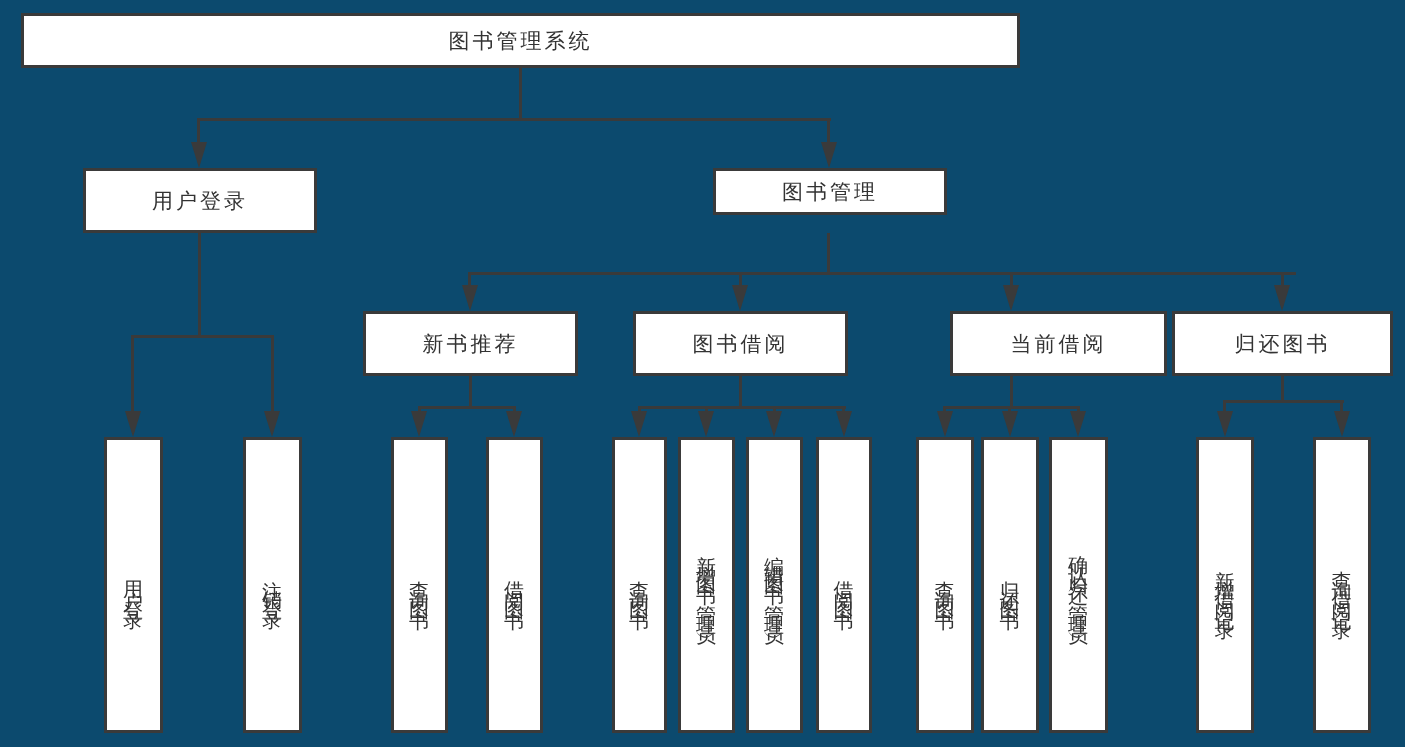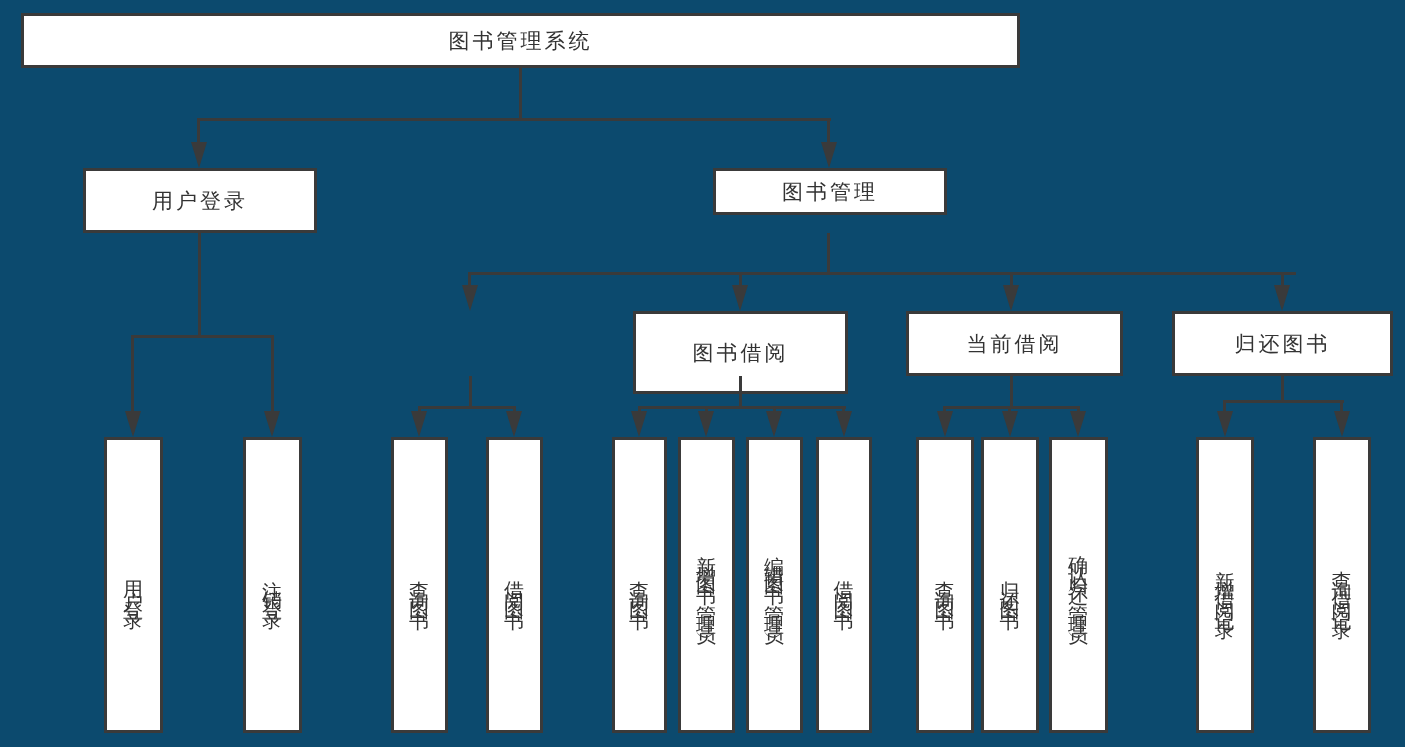--- a/index.html
+++ b/index.html
@@ -70,24 +70,27 @@
     <span class="h-label">图书管理系统</span>
   </div>
 
   <div class="box" style="left:83px;top:168px;width:234px;height:65px">
     <span class="h-label">用户登录</span>
   </div>
   <div class="box" style="left:713px;top:168px;width:234px;height:47px">
     <span class="h-label">图书管理</span>
   </div>
 
-  <div class="box" style="left:633px;top:311px;width:215px;height:83px">
+  <div class="box" style="left:363px;top:311px;width:215px;height:65px">
+    <span class="h-label">新书推荐</span>
+  </div>
+  <div class="box" style="left:633px;top:311px;width:215px;height:65px">
     <span class="h-label">图书借阅</span>
   </div>
-  <div class="box" style="left:906px;top:311px;width:217px;height:65px">
+  <div class="box" style="left:950px;top:311px;width:217px;height:65px">
     <span class="h-label">当前借阅</span>
   </div>
   <div class="box" style="left:1172px;top:311px;width:221px;height:65px">
     <span class="h-label">归还图书</span>
   </div>
 
   <div class="box" style="left:104px;top:437px;width:59px;height:296px">
     <span class="v-label">用户登录</span>
   </div>
   <div class="box" style="left:243px;top:437px;width:59px;height:296px">

